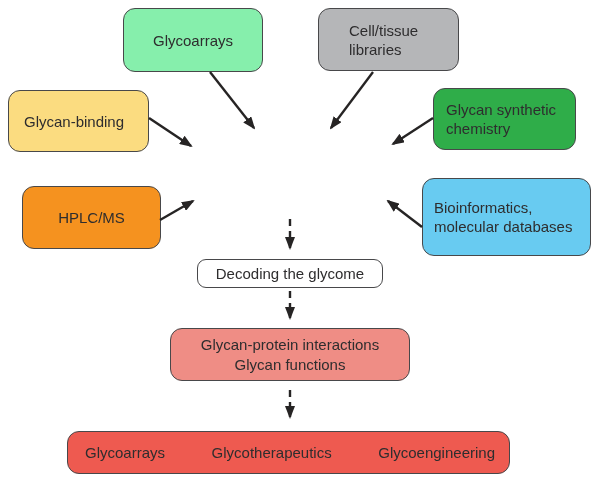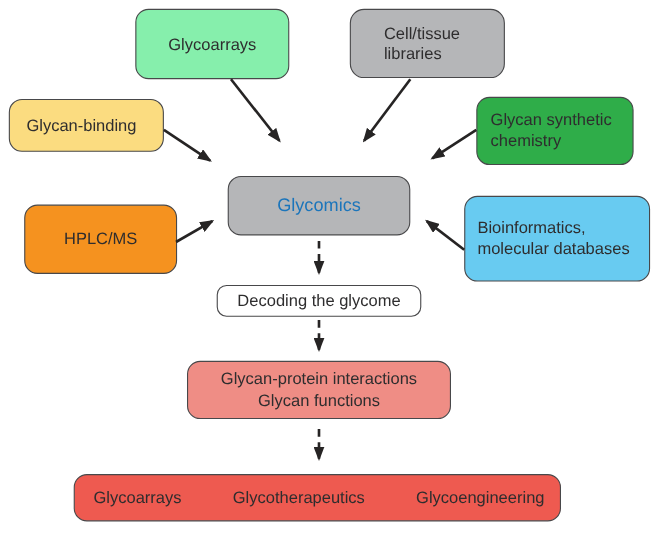--- a/index.html
+++ b/index.html
@@ -25,21 +25,21 @@
     line-height: 19px;
     display: flex;
     flex-direction: column;
     justify-content: center;
   }
   .box.centered { align-items: center; text-align: center; }
   .box .line { white-space: nowrap; }
 
   #node-glycoarrays        { left: 123px; top: 8px;   width: 140px; height: 64px; }
   #node-cell-tissue        { left: 318px; top: 8px;   width: 141px; height: 63px; padding-left: 30px; }
-  #node-glycan-binding     { left: 8px;   top: 90px;  width: 141px; height: 48px; padding-left: 15px; gap: 27px; }
+  #node-glycan-binding     { left: 8px;   top: 90px;  width: 141px; height: 62px; padding-left: 15px; gap: 27px; }
   #node-synthetic          { left: 433px; top: 88px;  width: 143px; height: 62px; padding-left: 12px; }
   #node-hplc-ms            { left: 22px;  top: 186px; width: 139px; height: 63px; }
   #node-bioinformatics     { left: 422px; top: 178px; width: 169px; height: 78px; padding-left: 11px; }
   #node-glycomics          { left: 207px; top: 160px; width: 166px; height: 54px; font-size: 16.5px; }
   #node-decoding           { left: 197px; top: 259px; width: 186px; height: 29px; border-radius: 9px; }
   #node-interactions       { left: 170px; top: 328px; width: 240px; height: 53px; line-height: 20px; }
   #node-outcomes           { left: 67px;  top: 431px; width: 443px; height: 43px;
                              flex-direction: row; align-items: center;
                              justify-content: space-between;
                              padding: 0 14px 0 17px; }
@@ -55,21 +55,21 @@
 </style>
 </head>
 <body>
 
 <div id="stage">
 
   <div class="box centered" id="node-glycoarrays" style="background-color: #86efac;">
     <div class="line">Glycoarrays</div>
   </div>
 
-  <div class="box" id="node-cell-tissue" style="background-color: rgb(181, 182, 184); border-radius: 13px;">
+  <div class="box" id="node-cell-tissue" style="background-color: rgb(181, 182, 184);">
     <div class="line">Cell/tissue</div>
     <div class="line">libraries</div>
   </div>
 
   <div class="box" id="node-glycan-binding" style="background-color: rgb(251, 220, 128);">
     <div class="line">Glycan-binding</div>
   </div>
 
   <div class="box" id="node-synthetic" style="background-color: rgb(47, 173, 73);">
     <div class="line">Glycan synthetic</div>
@@ -78,23 +78,20 @@
 
   <div class="box centered" id="node-hplc-ms" style="background-color: rgb(245, 146, 31);">
     <div class="line">HPLC/MS</div>
   </div>
 
   <div class="box" id="node-bioinformatics" style="background-color: rgb(104, 203, 241);">
     <div class="line">Bioinformatics,</div>
     <div class="line">molecular databases</div>
   </div>
 
-  <div class="box centered" id="node-glycomics" style="background-color: rgb(181, 182, 184); color: rgb(27, 117, 187);">
-    <div class="line">Glycomics</div>
-  </div>
 
   <div class="box centered" id="node-decoding" style="background-color: rgb(255, 255, 255);">
     <div class="line">Decoding the glycome</div>
   </div>
 
   <div class="box centered" id="node-interactions" style="background-color: rgb(239, 141, 133);">
     <div class="line">Glycan-protein interactions</div>
     <div class="line">Glycan functions</div>
   </div>
 

